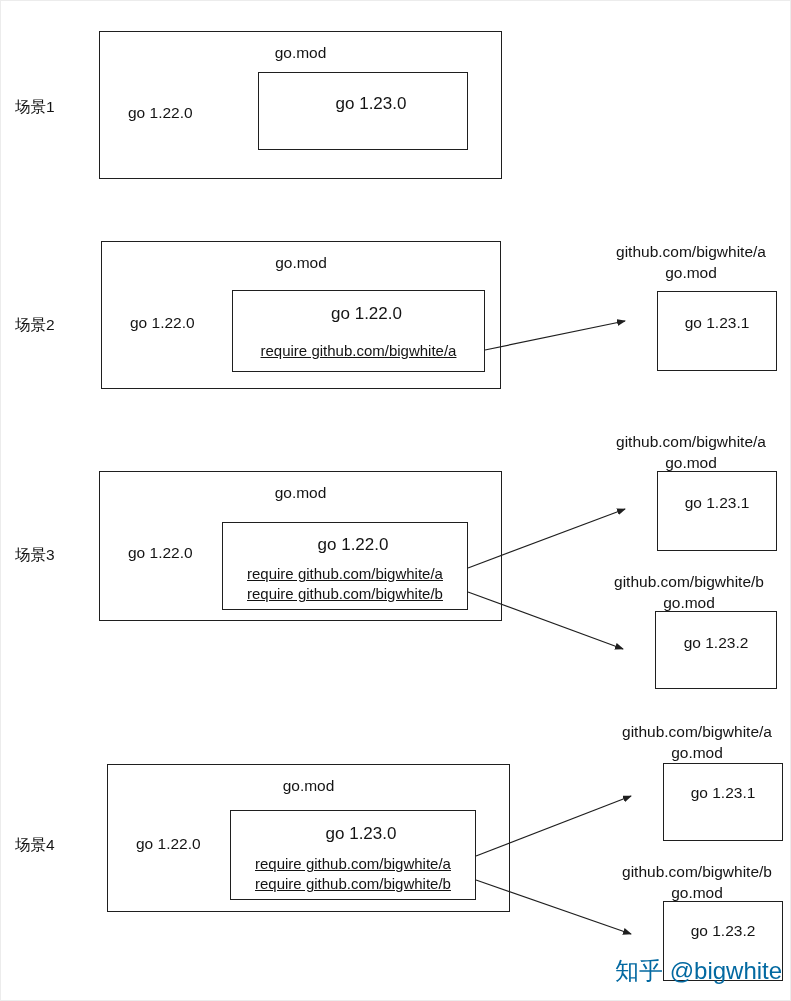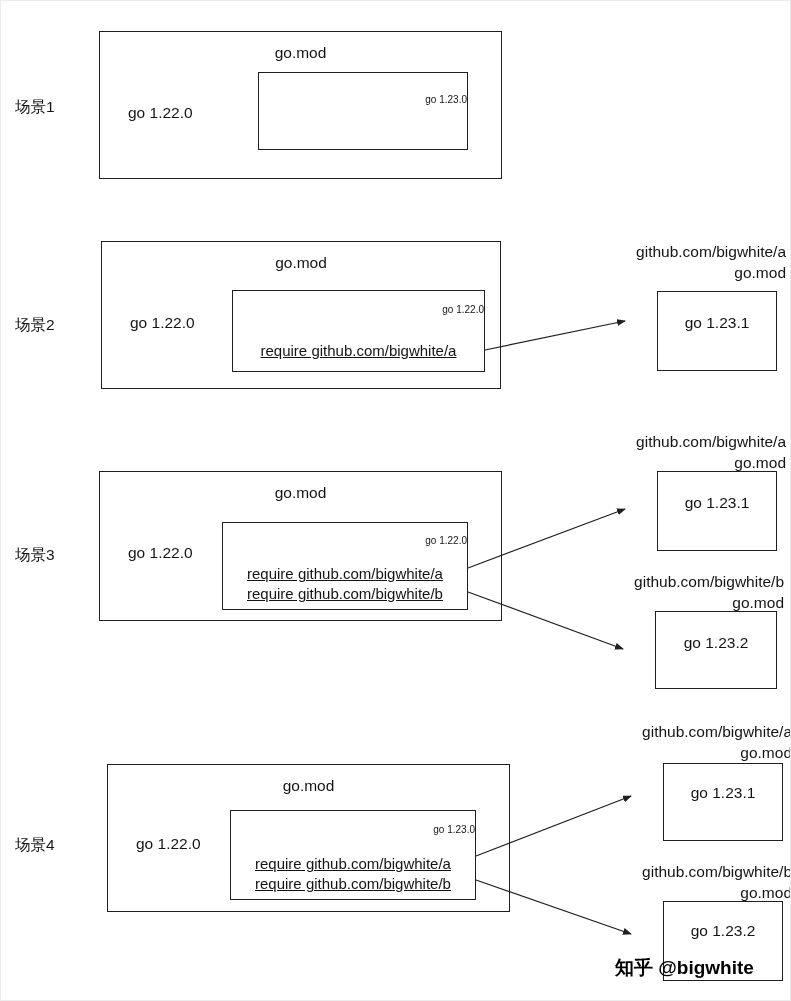--- a/index.html
+++ b/index.html
@@ -8,27 +8,27 @@
   .canvas {
     position: relative; width: 791px; height: 1001px;
     background: #ffffff; border: 1px solid #ececec; overflow: hidden;
   }
   .arrow-layer { position: absolute; left: 0; top: 0; z-index: 3; pointer-events: none; }
   .scn-label { position: absolute; left: 14px; width: 70px; text-align: left; font-size: 15.5px; white-space: nowrap; }
   .gomod-box { position: absolute; border: 1px solid #1f1f1f; background: #ffffff; }
   .box-title { position: absolute; left: 0; right: 0; top: 12px; text-align: center; font-size: 15.5px; }
   .go-version { position: absolute; left: 28px; top: 72px; font-size: 15.5px; white-space: nowrap; }
   .inner-box { position: absolute; border: 1px solid #1f1f1f; background: #ffffff; }
-  .inner-version { position: absolute; left: 16px; right: 0; text-align: right; font-size: 10px; }
+  .inner-version { position: absolute; left: 16px; right: 0; text-align: center; font-size: 17px; }
   .requires { position: absolute; left: 0; right: 0; }
   .require-line { height: 20px; line-height: 20px; text-align: center; font-size: 15px; white-space: nowrap; text-decoration: underline; }
-  .dep-title { position: absolute; text-align: right; font-size: 15.5px; line-height: 21px; }
+  .dep-title { position: absolute; text-align: center; font-size: 15.5px; line-height: 21px; }
   .dep-box { position: absolute; border: 1px solid #1f1f1f; background: #ffffff; margin-left: 26px; }
   .dep-version { position: absolute; left: 0; right: 0; top: 22px; text-align: center; font-size: 15.5px; }
-  .watermark { position: absolute; left: 614px; top: 954px; font-size: 19px; color: #000000; z-index: 4; white-space: nowrap; font-weight: bold; }
+  .watermark { position: absolute; left: 614px; top: 954px; font-size: 24px; color: #0369a1; z-index: 4; white-space: nowrap; }
 </style>
 </head>
 <body>
 
 <div class="canvas">
 
   <svg class="arrow-layer" width="791" height="1001" viewBox="0 0 791 1001">
     <defs>
       <marker id="ah" markerWidth="10" markerHeight="8" refX="8" refY="3.5" orient="auto" markerUnits="userSpaceOnUse">
         <path d="M0,0 L9,3.5 L0,7 Z" fill="#1f1f1f"></path>

